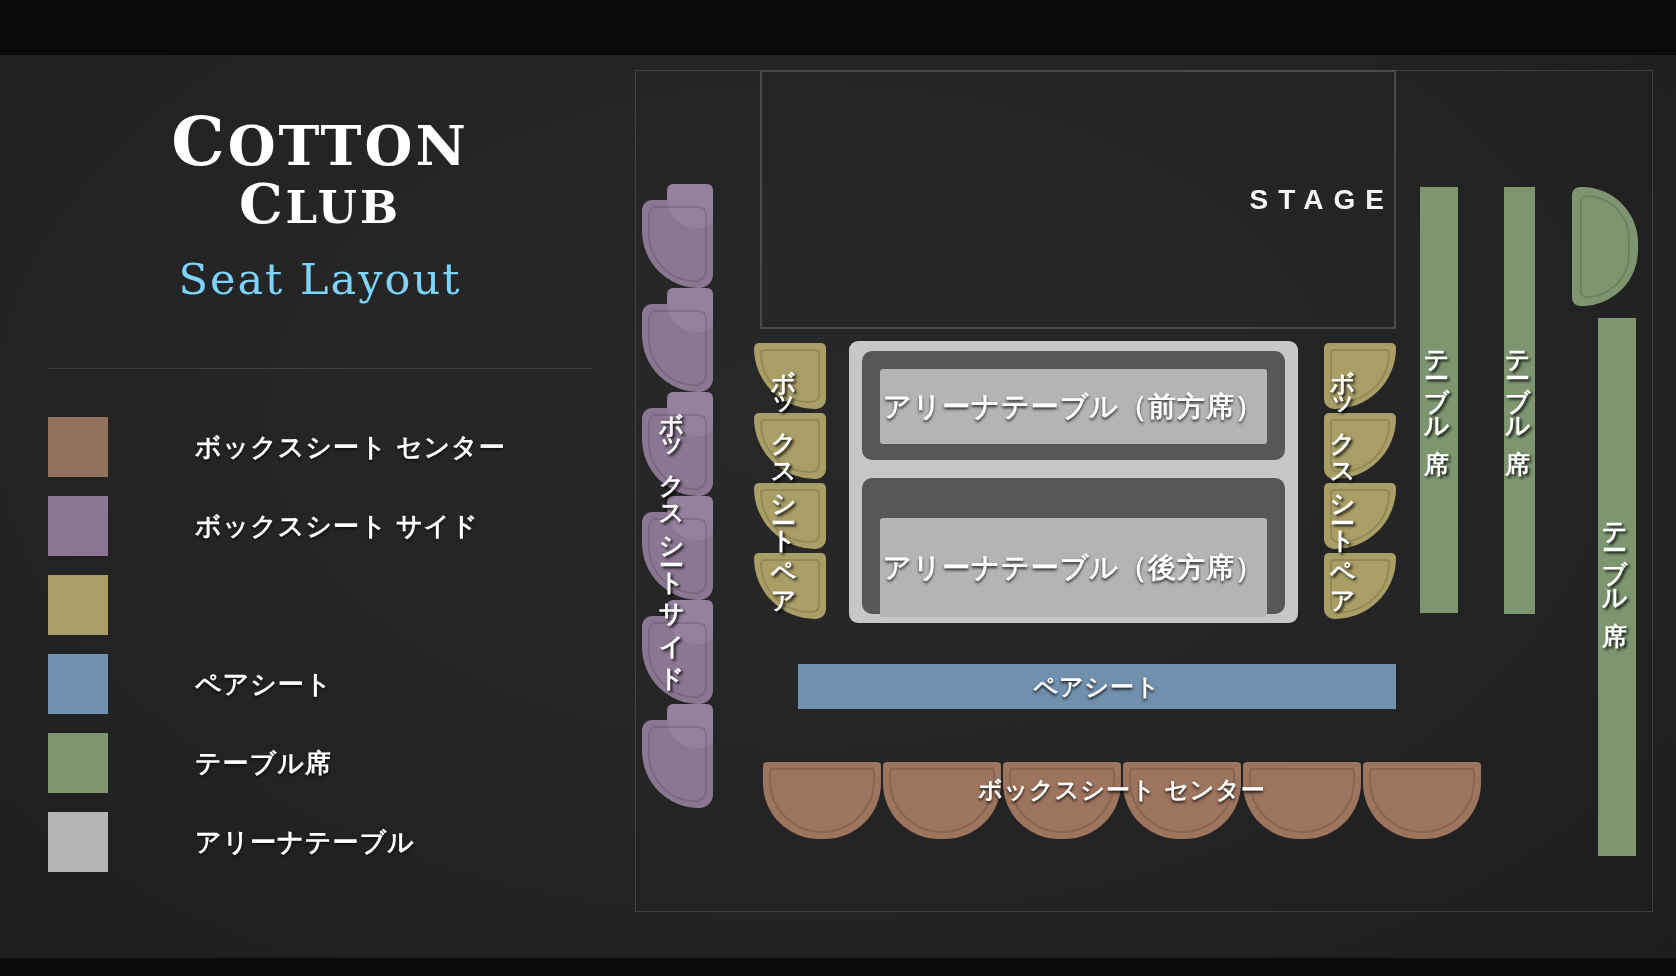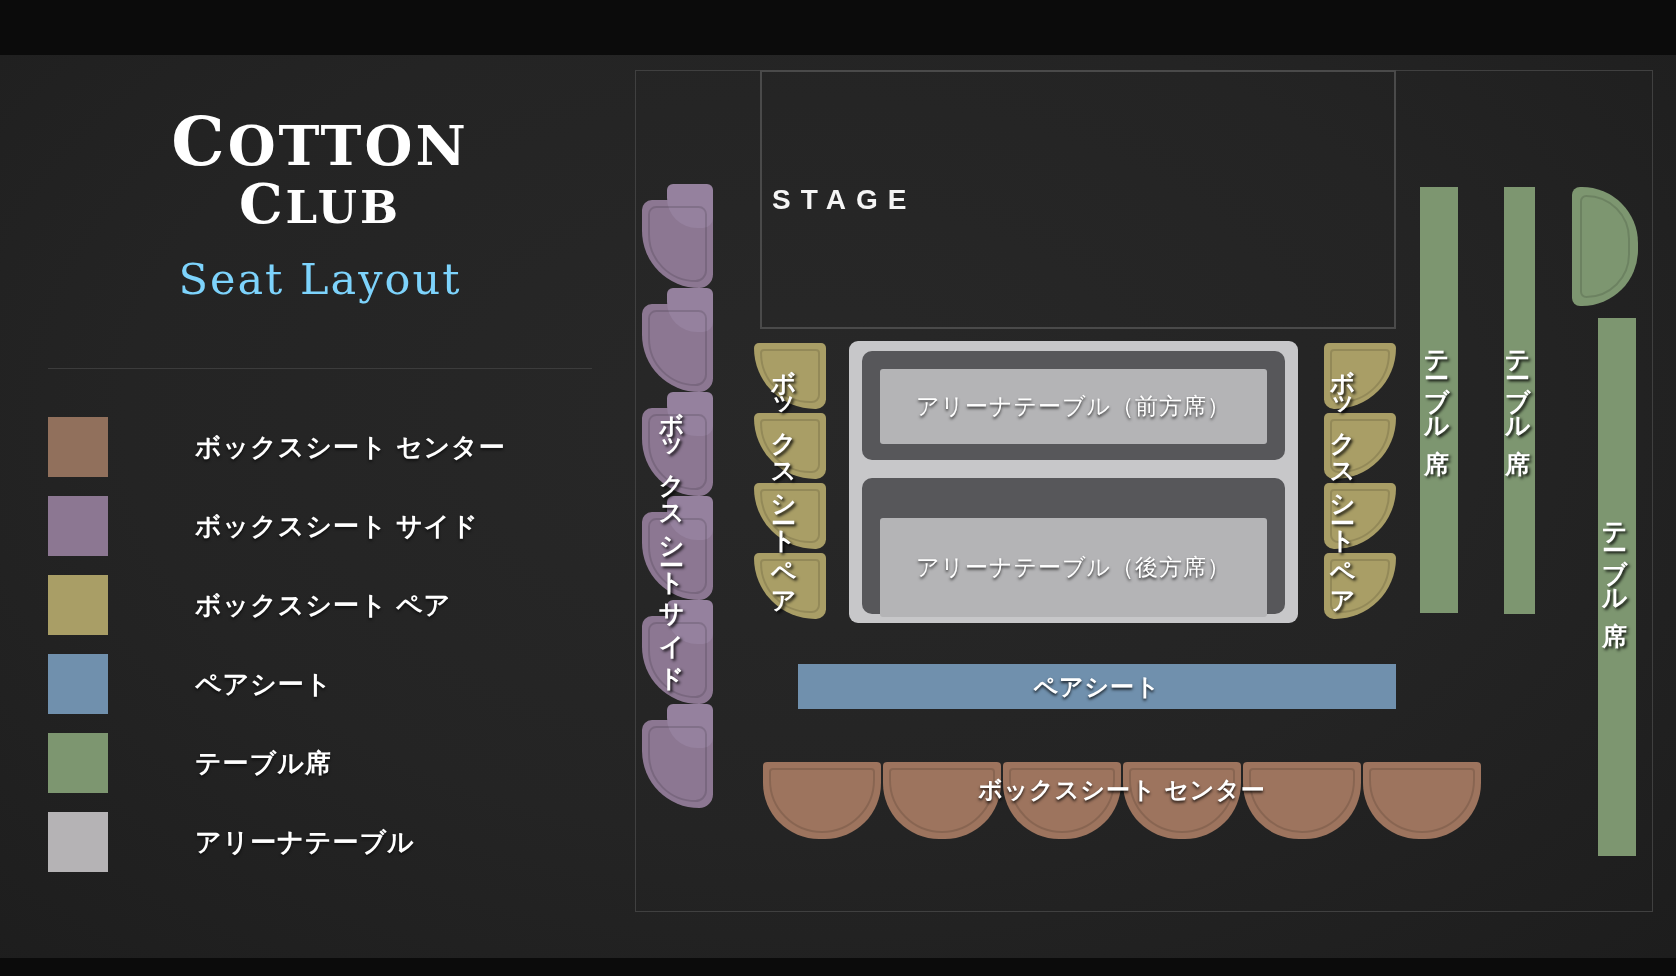--- a/index.html
+++ b/index.html
@@ -26,21 +26,21 @@
   .swatch{width:60px;height:60px;flex:0 0 60px;}
   .legend-label{margin-left:87px;color:#fff;font-size:26px;font-weight:bold;
                 letter-spacing:1px;white-space:nowrap;
                 text-shadow:0 2px 3px rgba(0,0,0,.6);}
 
   
   #map{position:absolute;left:635px;top:70px;width:1018px;height:842px;
        border:1px solid #404040;box-sizing:border-box;}
   .abs{position:absolute;}
   #stage{left:124px;top:-1px;width:636px;height:259px;border:2px solid #4a4a4a;
-         box-sizing:border-box;display:flex;align-items:center;justify-content:flex-start;}
+         box-sizing:border-box;display:flex;align-items:center;justify-content:flex-end;}
   #stage-label{color:#f5f5f5;font-size:28px;font-weight:600;letter-spacing:10px;text-indent:10px;}
 
   
   .seat{position:relative;box-sizing:border-box;}
   .seat::after{content:"";position:absolute;inset:6px;border:2px solid rgba(0,0,0,.13);
                border-radius:inherit;pointer-events:none;}
   .seat.purple{width:71px;height:88px;margin-top:16px;margin-bottom:6px;
                background:var(--purple);border-radius:10px 10px 14px 58px;}
   .seat.purple::before{content:"";position:absolute;top:-16px;right:0;width:46px;height:44px;
                background:var(--purple-hi);border-radius:6px 6px 10px 30px;}
@@ -58,21 +58,21 @@
   #arena{left:213px;top:270px;width:449px;height:282px;background:var(--arena-outer);
          border-radius:9px;}
   .arena-section{position:absolute;left:13px;width:423px;background:var(--arena-dark);
                  border-radius:10px;}
   #arena-front{top:10px;height:109px;}
   #arena-rear{top:137px;height:136px;}
   .arena-inner{position:absolute;left:18px;right:18px;background:var(--arena-light);
                border-radius:3px;display:flex;align-items:center;justify-content:center;}
   #arena-front .arena-inner{top:18px;height:75px;}
   #arena-rear .arena-inner{top:18px;height:99px;margin-top:22px;}
-  .arena-label{color:#fff;font-size:23px;font-weight:normal;letter-spacing:1px;
+  .arena-label{color:#fff;font-size:28px;font-weight:bold;letter-spacing:1px;
                text-shadow:0 2px 3px rgba(0,0,0,.75);white-space:nowrap;}
 
   
   #pair-bench{left:162px;top:593px;width:598px;height:45px;background:var(--blue);
               display:flex;align-items:center;justify-content:center;}
 
   
   #center-row{left:127px;top:691px;width:718px;height:77px;display:flex;gap:2px;}
   #center-row-label{position:absolute;left:127px;top:703px;width:718px;text-align:center;}
 
@@ -120,21 +120,20 @@
     <div class="legend-row">
       <div class="swatch" style="background-color: rgb(145, 112, 92);"></div>
       <div class="legend-label">ボックスシート センター</div>
     </div>
     <div class="legend-row">
       <div class="swatch" style="background-color: rgb(140, 119, 146);"></div>
       <div class="legend-label">ボックスシート サイド</div>
     </div>
     <div class="legend-row">
       <div class="swatch" style="background-color: rgb(169, 158, 102);"></div>
-      <div class="legend-label">ボックスシート ペア</div>
     </div>
     <div class="legend-row">
       <div class="swatch" style="background-color: rgb(112, 144, 173);"></div>
       <div class="legend-label">ペアシート</div>
     </div>
     <div class="legend-row">
       <div class="swatch" style="background-color: rgb(125, 150, 112);"></div>
       <div class="legend-label">テーブル席</div>
     </div>
     <div class="legend-row">

